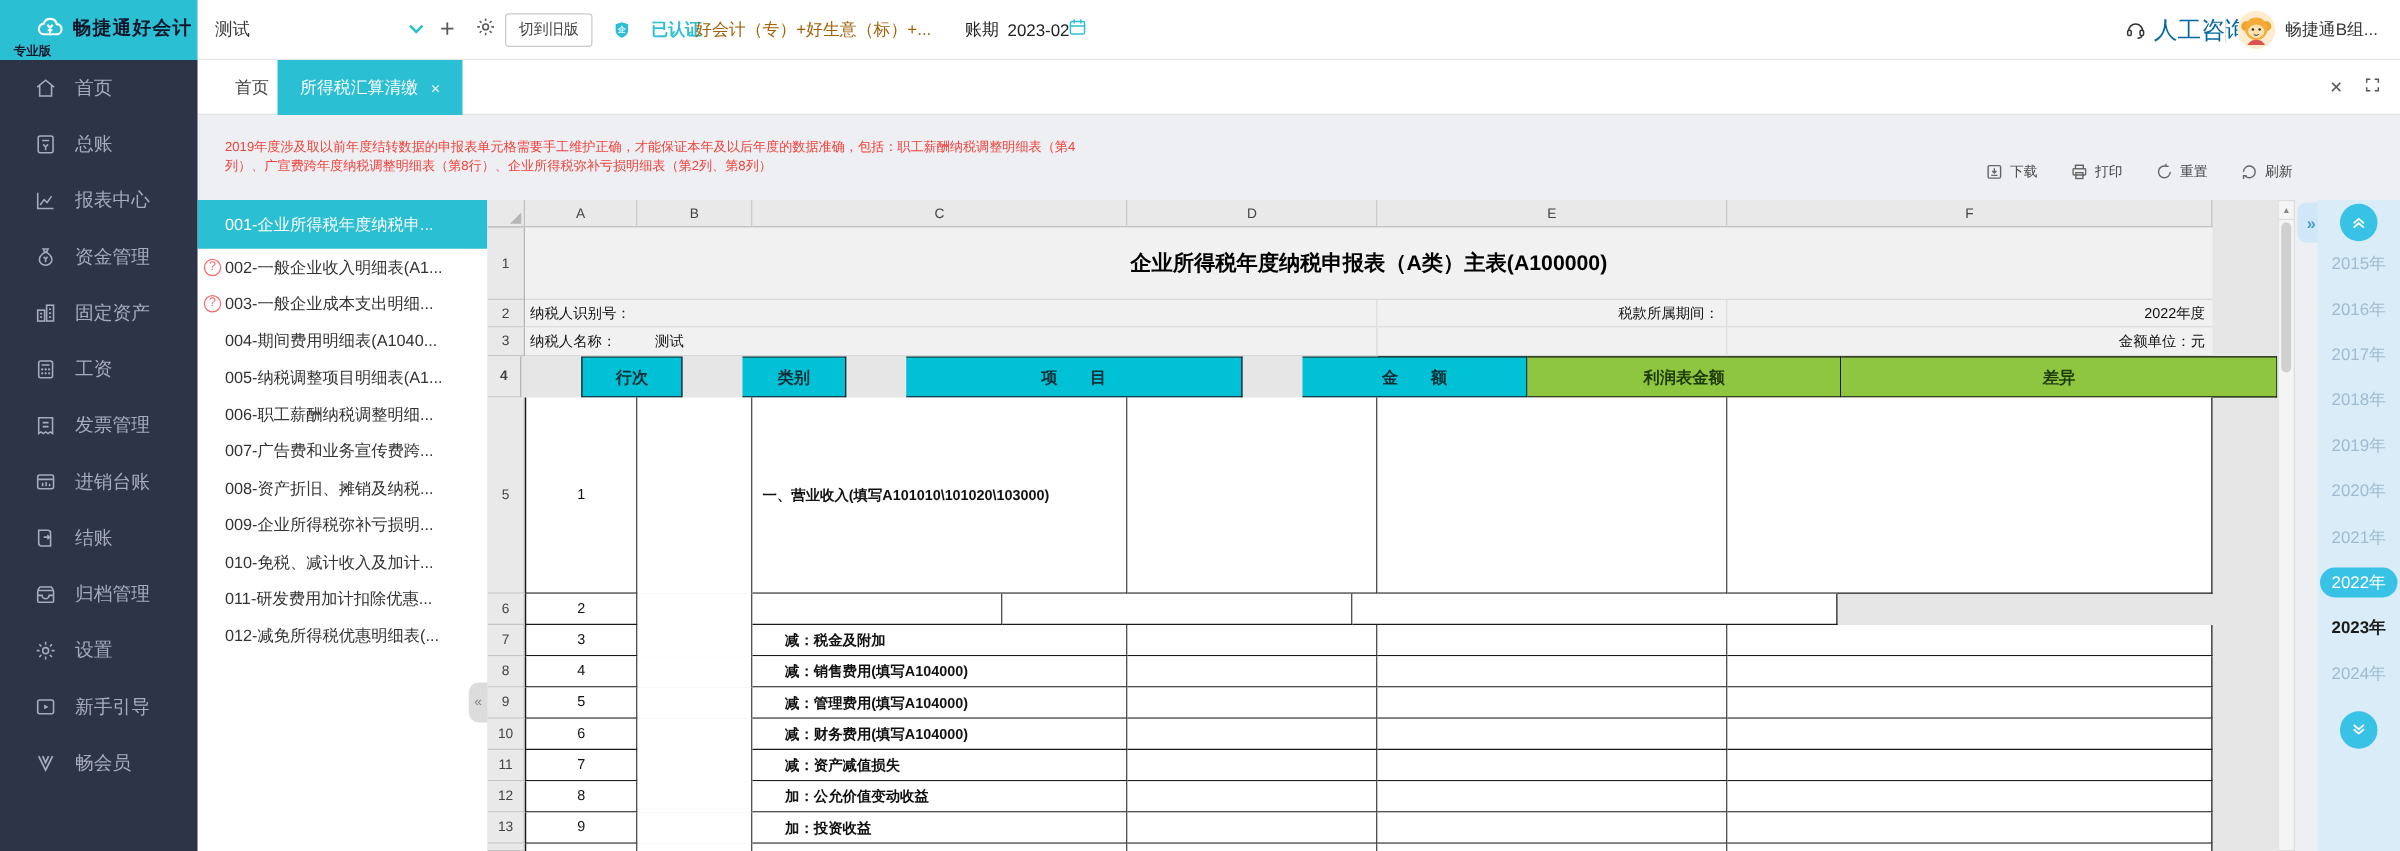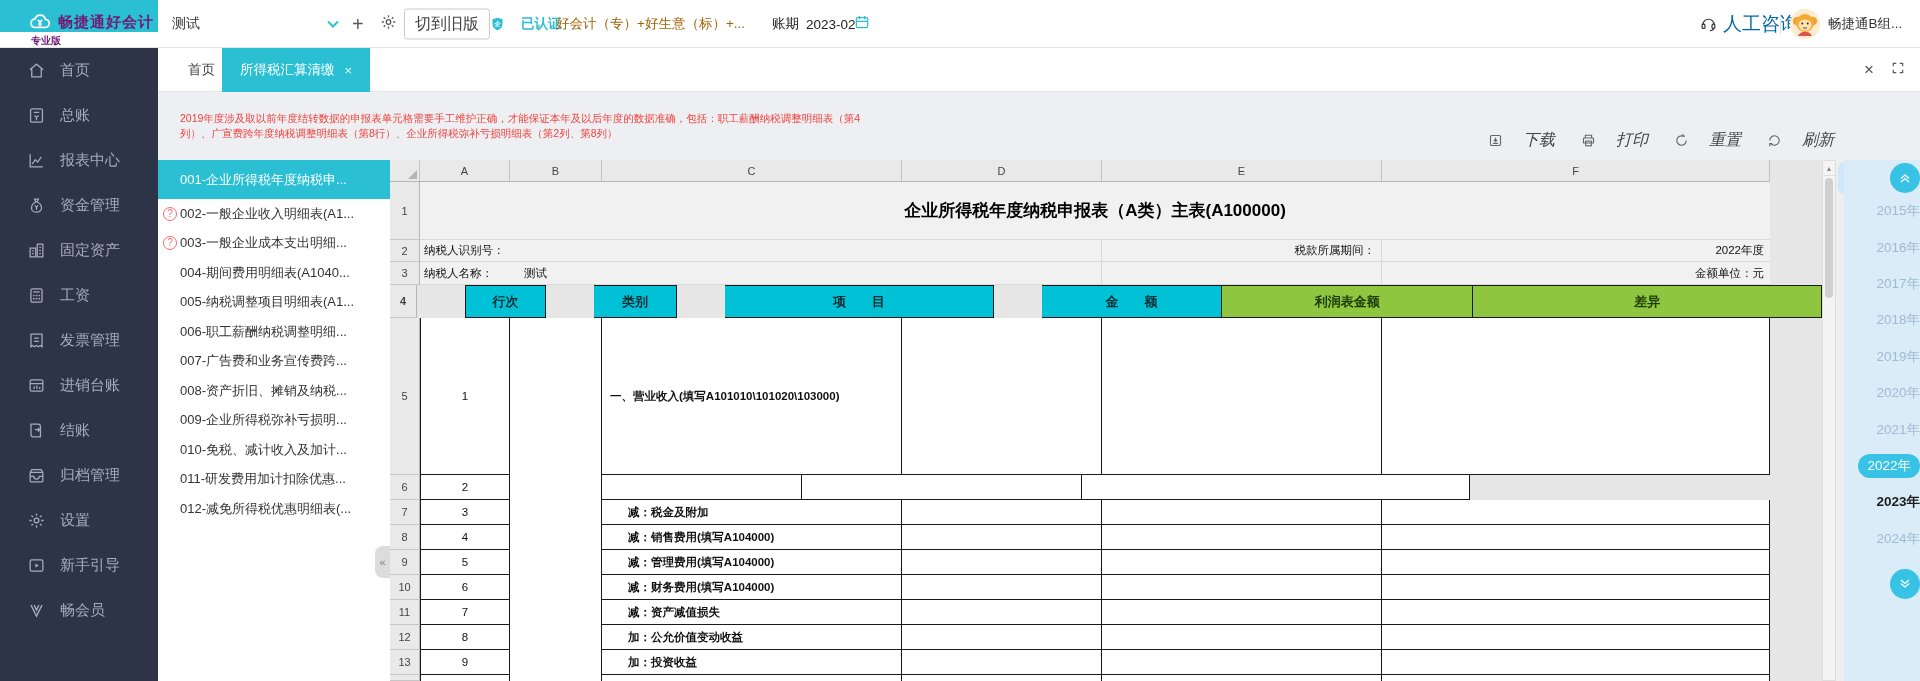--- a/index.html
+++ b/index.html
@@ -2,30 +2,30 @@
 <html style="--accent: #2bbfd4; --nav-bg: #2e3447; --nav-active-bg: #1f2430; --head-teal: #00c1d5; --head-green: #8ec640; --warning: #f0423b; --year-active: #38c2e5; --years-bg: #d9ecf8;"><head>
 <meta charset="utf-8">
 <style>
   * { margin:0; padding:0; box-sizing:border-box; }
   html,body { width:1920px; height:681px; overflow:hidden; }
   body { font-family:"Liberation Sans","DejaVu Sans",sans-serif; color:#333; }
   .stage { position:relative; width:1920px; height:681px; background:#edeff3; overflow:hidden; }
 
   
   .topbar { position:absolute; left:0; top:0; width:1920px; height:48px; background:#fff; border-bottom:1px solid #e6e6e6; z-index:30; }
-  .logo-block { position:absolute; left:0; top:0; width:158px; height:32px; background:var(--accent,#2bbfd4); color:#701a75; }
+  .logo-block { position:absolute; left:0; top:0; width:158px; height:48px; background:var(--accent,#2bbfd4); color:#0f172a; }
   .logo-cloud { position:absolute; left:26px; top:9px; }
   .brand { position:absolute; left:58px; top:13px; font-size:15px; font-weight:bold; letter-spacing:1px; }
-  .brand-sub { position:absolute; left:31px; top:34px; font-size:10px; font-weight:bold; }
+  .brand-sub { position:absolute; left:11px; top:34px; font-size:10px; font-weight:bold; }
   .tb { position:absolute; top:50%; transform:translateY(-50%); white-space:nowrap; }
   .company { left:172px; font-size:14px; color:#333; }
   .tb-chevron { left:326px; color:var(--accent,#2bbfd4); }
   .tb-plus { left:352px; font-size:20px; color:#5a5a5a; font-weight:300; }
   .tb-gear { left:380px; color:#5a5a5a; }
-  .switch-btn { left:404px; font-size:16px; color:#444; border:1px solid #c9c9c9; border-radius:3px; padding:4px 10px; background:#fff; }
+  .switch-btn { left:404px; font-size:12px; color:#444; border:1px solid #c9c9c9; border-radius:3px; padding:4px 10px; background:#fff; }
   .cert-badge { left:490px; display:flex; align-items:center; gap:16px; color:var(--accent,#2bbfd4); font-size:13.5px; font-weight:bold; }
   .products { left:556px; font-size:13.5px; color:#a16207; }
   .period-label { left:772px; font-size:13.5px; color:#222; }
   .period-value { left:806px; font-size:13.5px; color:#222; }
   .tb-calendar { left:854px; color:var(--accent,#2bbfd4); }
   .support { left:1700px; display:flex; align-items:center; gap:6px; font-size:19px; color:#0369a1; }
   .tb-divider { left:1780px; width:1px; height:20px; background:#e0e0e0; }
   .avatar { left:1790px; width:30px; height:30px; border-radius:50%; overflow:hidden; background:#ffe3b3; }
   .username { left:1828px; font-size:13.5px; color:#333; width:90px; overflow:hidden; text-overflow:ellipsis; }
 
@@ -41,21 +41,21 @@
   .tabrow { position:absolute; left:0; top:0; width:1762px; height:44px; background:#fff; border-bottom:1px solid #e4e4e4; }
   .tab-home { position:absolute; left:30px; top:0; line-height:44px; font-size:13.5px; color:#444; }
   .tab-active { position:absolute; left:64px; top:0; height:44px; background:var(--accent,#2bbfd4); color:#fff; font-size:13.5px; padding:0 18px; display:flex; align-items:center; gap:10px; }
   .tab-close { font-size:13px; opacity:.9; }
   .tabrow-icons { position:absolute; right:15px; top:0; height:44px; display:flex; align-items:center; gap:17px; color:#555; }
   .tabrow-x { font-size:17px; }
 
   .warning { position:absolute; left:22px; top:63px; width:1000px; font-size:10.5px; line-height:15px; color:var(--warning,#f0423b); white-space:pre-line; }
 
   .toolbar { position:absolute; right:86px; top:82px; display:flex; gap:26px; }
-  .tool-btn { display:flex; align-items:center; gap:20px; font-size:16px; color:#444; cursor:pointer;font-style:italic; }
+  .tool-btn { display:flex; align-items:center; gap:5px; font-size:11px; color:#444; cursor:pointer; }
   .tool-btn svg { color:#666; }
 
   
   .formlist { position:absolute; left:0; top:112px; width:232px; height:521px; background:#fff; overflow:hidden; }
   .form-item { position:relative; height:29.5px; display:flex; align-items:center; padding-left:22px; padding-right:4px; font-size:13px; color:#333; white-space:nowrap; cursor:pointer; }
   .form-item.active { height:39px; background:var(--accent,#2bbfd4); color:#fff; }
   .help-dot { position:absolute; left:5px; width:14px; height:14px; border:1px solid #f56c6c; color:#f56c6c; border-radius:50%; font-size:10px; line-height:12px; text-align:center; }
 
   
   .sheet { position:absolute; left:232px; top:112px; width:1432px; height:521px; background:#e6e6e6; overflow:hidden; font-size:11.5px; color:#111; }
@@ -94,21 +94,21 @@
 
   .collapse-left { position:absolute; left:217px; top:498px; width:15px; height:32px; background:#dcdcdc; border-radius:8px 0 0 8px; display:flex; align-items:center; justify-content:center; color:#808080; font-size:11px; cursor:pointer; }
 
   .vscroll { position:absolute; left:1664px; top:112px; width:14px; height:521px; background:#f4f4f4; border:1px solid #ddd; }
   .vs-up { height:15px; border-bottom:1px solid #ddd; display:flex; align-items:center; justify-content:center; font-size:7px; color:#888; }
   .vs-thumb { margin:2px auto 0; width:8px; height:120px; background:#cfcfcf; border-radius:4px; }
 
   .handle-right { position:absolute; right:60px; top:114px; width:22px; height:32px; background:#cfe7f7; border-radius:7px 0 0 7px; display:flex; align-items:center; justify-content:center; color:#4a9cc9; font-size:13px; font-weight:bold; cursor:pointer; }
 
   
-  .years { position:absolute; right:0; top:112px; width:76px; height:521px; background:var(--years-bg,#d9ecf8); display:flex; flex-direction:column; align-items:flex-end; }
+  .years { position:absolute; right:0; top:112px; width:66px; height:521px; background:var(--years-bg,#d9ecf8); display:flex; flex-direction:column; align-items:center; }
   .yr-circle { margin-top:3px; width:30px; height:30px; border-radius:50%; background:var(--year-active,#38c2e5); color:#fff; display:flex; align-items:center; justify-content:center; cursor:pointer; }
   .yr-circle.dn { margin-top:12px; }
   .year-item { height:36.4px; display:flex; align-items:center; font-size:13.5px; color:#9fbbd1; cursor:pointer; }
   .year-item:first-of-type { margin-top:5px; }
   .year-item.active span { background:var(--year-active,#38c2e5); color:#fff; border-radius:12px; padding:3px 9px; }
   .year-item.current { color:#1b1b1b; font-weight:bold; }
 </style>
 </head>
 <body>
 

